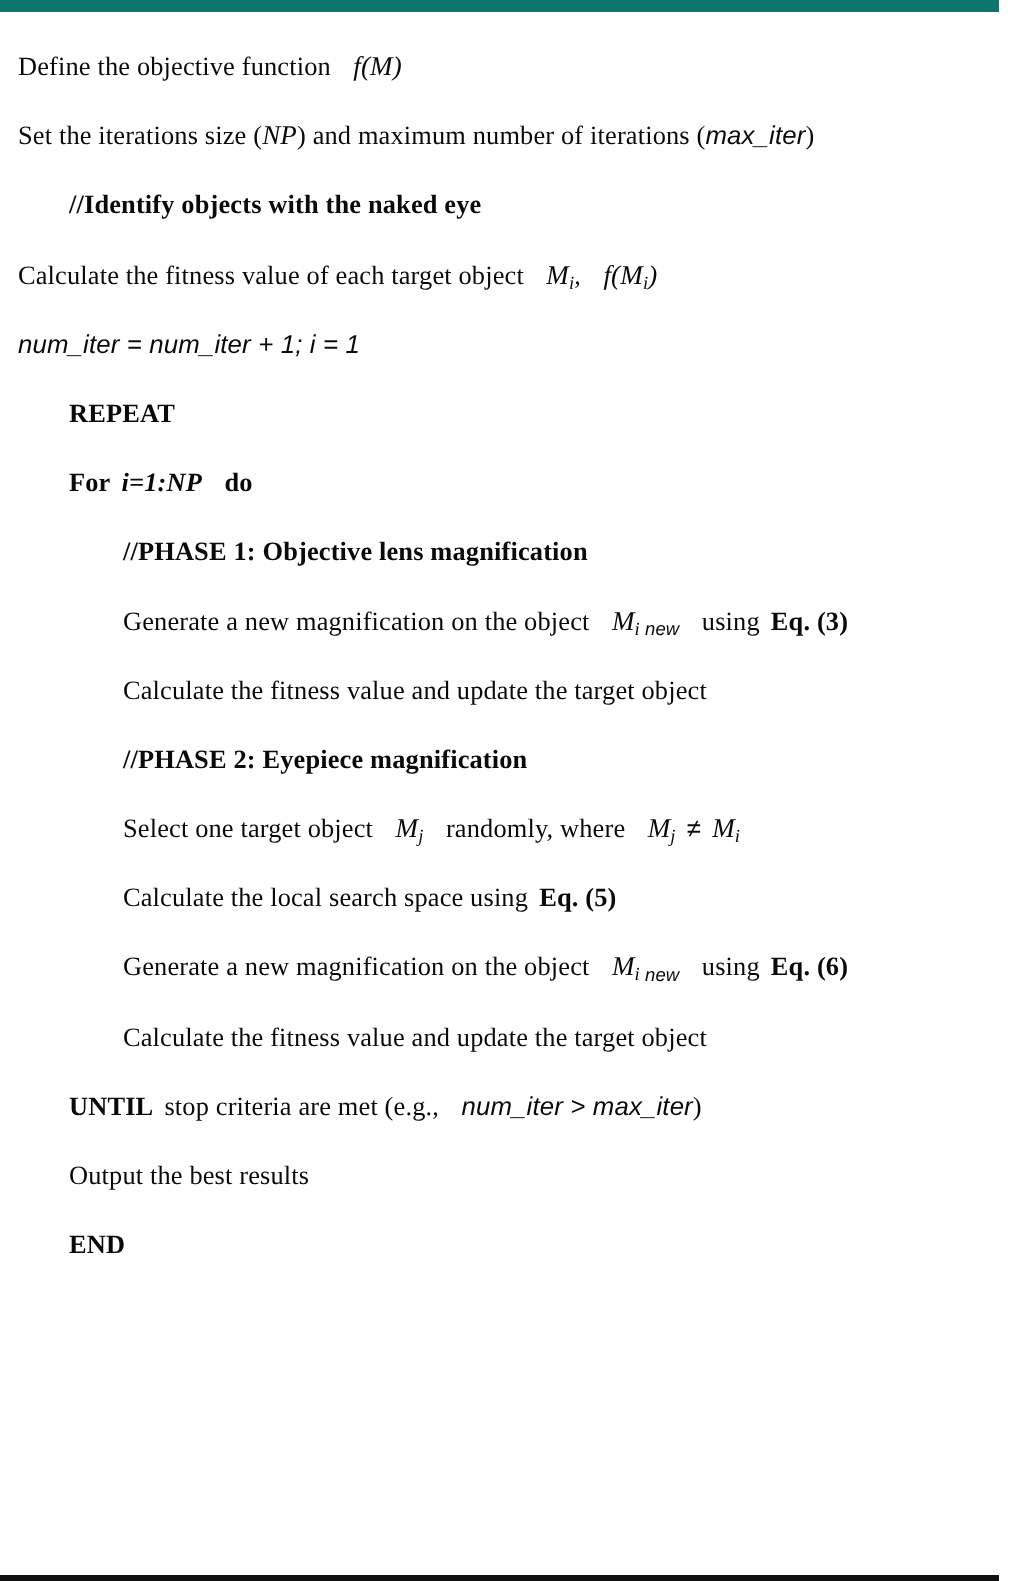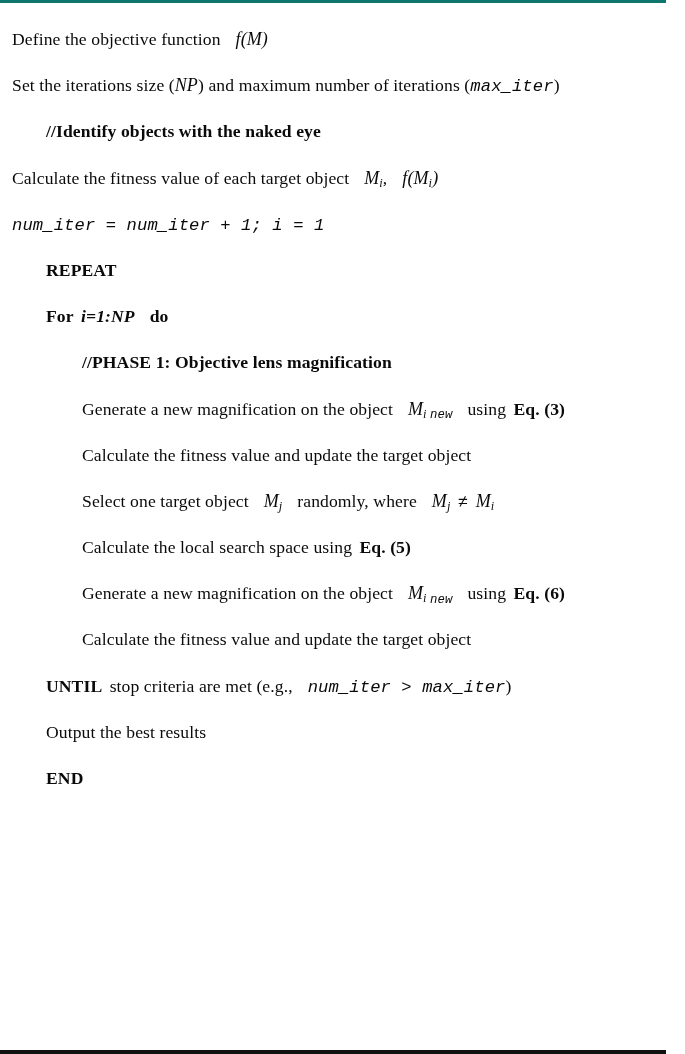--- a/index.html
+++ b/index.html
@@ -13,21 +13,21 @@
     font-family: "Liberation Serif", "DejaVu Serif", serif;
     color: #0a0a0a;
     overflow: hidden;
   }
 
   #algorithm-box {
     position: relative;
     width: 666px;
     height: 1054px;
     box-sizing: border-box;
-    border-top: 3px solid #0f766e;
+    border-top: 8px solid #0f766e;
     border-bottom: 4px solid #111111;
     background: #ffffff;
   }
 
   .lines {
     padding-top: 13px;
   }
 
   .line {
     font-size: 17.6px;
@@ -40,21 +40,21 @@
 
   
   .ind0 { padding-left: 12px; }
   .ind1 { padding-left: 46px; }
   .ind2 { padding-left: 82px; }
 
   .b { font-weight: bold; }
 
   
   .m {
-    font-family: Liberation Mono, monospace;
+    font-family: Liberation Sans, sans-serif;
     font-style: italic;
     font-size: 17.2px;
   }
   .mi {
     font-family: "Liberation Serif", "DejaVu Serif", serif;
     font-style: italic;
     font-size: 18px;
   }
   .bi {
     font-weight: bold;
@@ -117,20 +117,23 @@
     </div>
 
     <div class="line ind2">
       <span>Generate a new magnification on the object</span><span class="sp2"></span><span class="mi">M</span><span class="mi sub">i</span><span class="m sub-sp">new</span><span class="sp2"></span><span>using</span><span class="sp"></span><span class="b">Eq. (3)</span>
     </div>
 
     <div class="line ind2">
       <span>Calculate the fitness value and update the target object</span>
     </div>
 
+    <div class="line ind2 b">
+      <span>//PHASE 2: Eyepiece magnification</span>
+    </div>
 
     <div class="line ind2">
       <span>Select one target object</span><span class="sp2"></span><span class="mi">M</span><span class="mi sub">j</span><span class="sp2"></span><span>randomly, where</span><span class="sp2"></span><span class="mi">M</span><span class="mi sub">j</span><span class="sp"></span><span class="m">≠</span><span class="sp"></span><span class="mi">M</span><span class="mi sub">i</span>
     </div>
 
     <div class="line ind2">
       <span>Calculate the local search space using</span><span class="sp"></span><span class="b">Eq. (5)</span>
     </div>
 
     <div class="line ind2">

